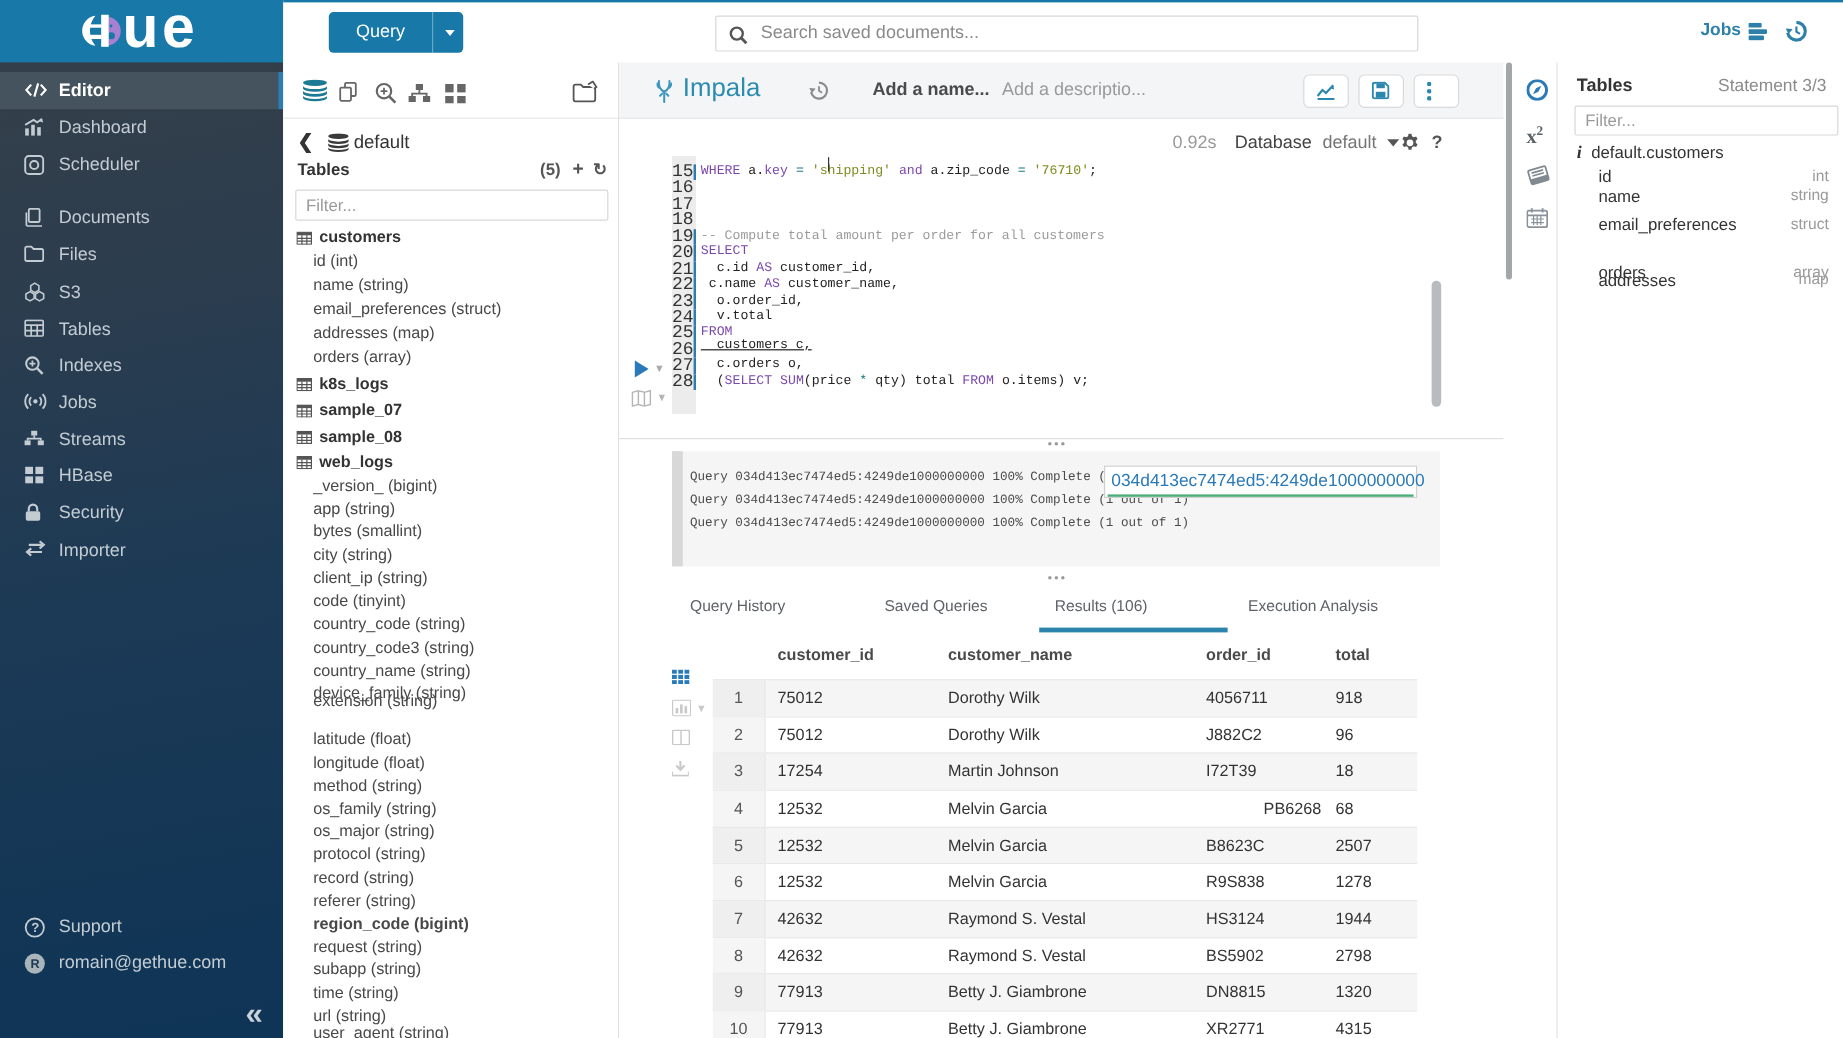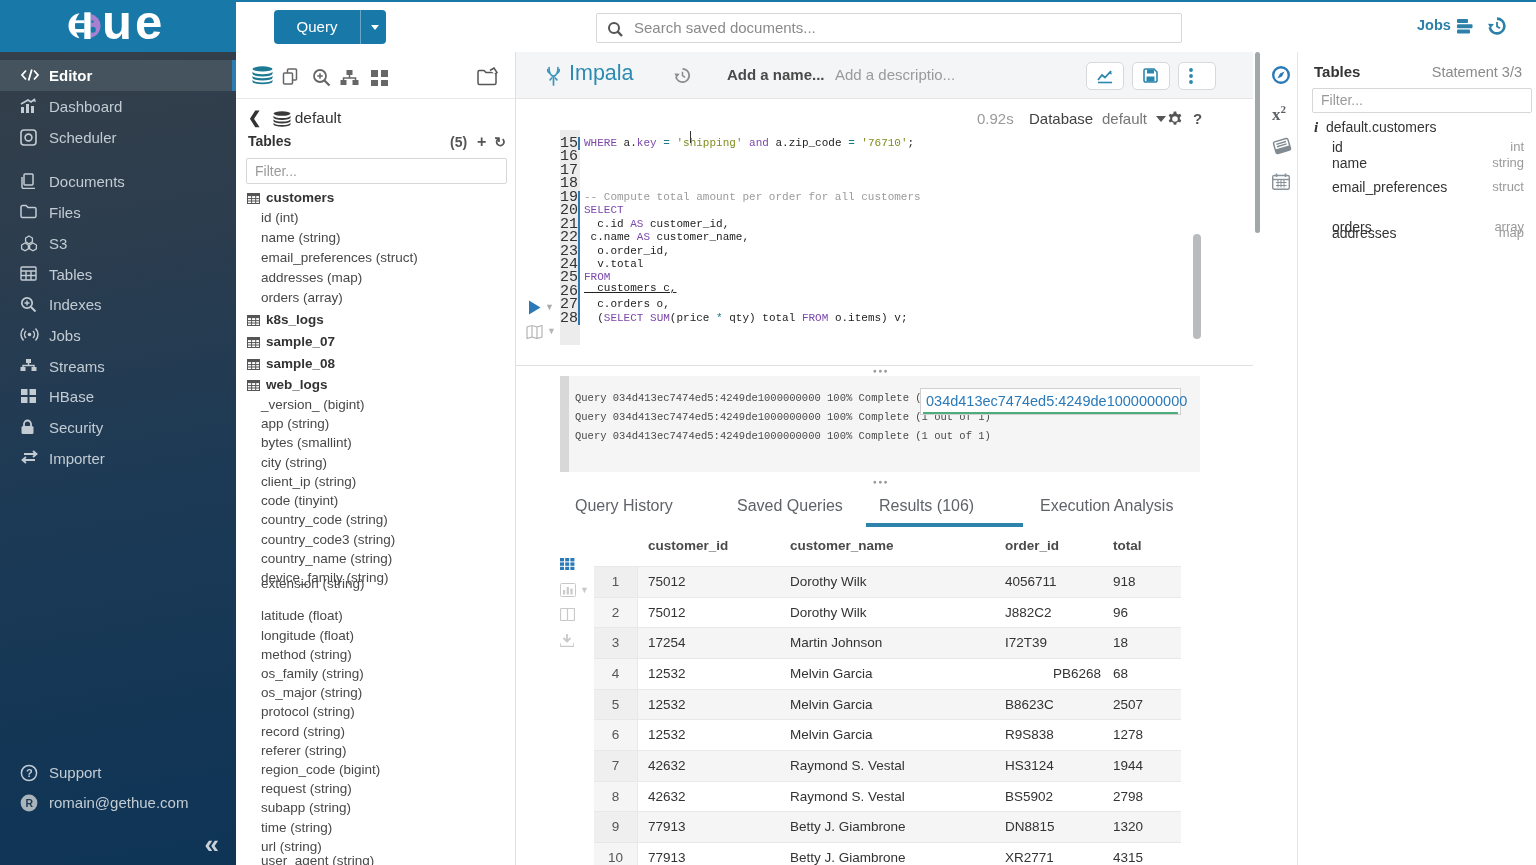--- a/index.html
+++ b/index.html
@@ -54,21 +54,21 @@
 #cursor { position:absolute; width:1.5px; height:12px; background:#333; }
 #edscroll { position:absolute; left:677px; top:182px; width:8px; height:105px; background:#b8bcbe; border-radius:4px; }
 #edrule { position:absolute; left:0; top:313px; width:737px; height:1px; background:#e0e0e0; }
 .dots { position:absolute; color:#9a9a9a; font-size:6.5px; letter-spacing:1.5px; }
 #logbox { position:absolute; left:44px; top:323.5px; width:640px; height:96px; background:#f5f5f5; }
 #logstripe { position:absolute; left:0; top:0; width:9px; height:100%; background:#d8d8d8; }
 .logline { position:absolute; left:15px; font-family:"Liberation Mono", monospace; font-size:10.5px; color:#4a4a4a; white-space:pre; }
 #tooltip { position:absolute; left:360px; top:12px; width:261px; height:27px; background:#fff; border:1px solid #d0d0d0; }
 #tooltip .txt { position:absolute; left:5px; top:4px; font-size:14.5px; color:#2a7ab9; white-space:nowrap; }
 #tooltip .ul { position:absolute; left:2px; right:2px; bottom:0px; height:2px; background:#4caf79; }
-#tabs { position:absolute; left:44px; top:437px; width:660px; height:30px; font-size:16px; color:#5f6368; }
+#tabs { position:absolute; left:44px; top:437px; width:660px; height:30px; font-size:13px; color:#5f6368; }
 .tab { position:absolute; top:8px; }
 #tabul { position:absolute; left:350px; top:471px; width:157px; height:3.5px; background:#2c84ad; }
 #resicons { position:absolute; left:44px; top:500px; width:40px; }
 #restable { position:absolute; left:78px; top:479px; width:587px; font-size:13.5px; color:#333; }
 .rhead { position:absolute; top:0; height:30px; line-height:30px; font-weight:bold; color:#4a4a4a; }
 .rrow { position:absolute; left:0; width:587px; height:30.65px; border-top:1px solid #e8e8e8; }
 .rrow.odd { background:#f5f5f5; }
 .rrow .num { position:absolute; left:0; top:0; width:44px; height:100%; background:#f5f5f5; text-align:center; line-height:30px; color:#555; border-right:1px solid #e8e8e8; }
 .rrow.odd .num { background:#efefef; }
 .cell { position:absolute; top:0; line-height:30px; }
@@ -342,21 +342,21 @@
       <div class="tcol" style="top: 382px;"><span>device_family (string)</span></div>
       <div class="tcol" style="top: 388px;"><span>extension (string)</span></div>
       <div class="tcol" style="top: 420px;"><span>latitude (float)</span></div>
       <div class="tcol" style="top: 440px;"><span>longitude (float)</span></div>
       <div class="tcol" style="top: 459px;"><span>method (string)</span></div>
       <div class="tcol" style="top: 478px;"><span>os_family (string)</span></div>
       <div class="tcol" style="top: 497px;"><span>os_major (string)</span></div>
       <div class="tcol" style="top: 516px;"><span>protocol (string)</span></div>
       <div class="tcol" style="top: 536px;"><span>record (string)</span></div>
       <div class="tcol" style="top: 555px;"><span>referer (string)</span></div>
-      <div class="tcol" style="top: 574px;"><span>region_code (bigint)</span></div>
+      <div class="tcol" style="top: 574px; font-weight: bold;"><span>region_code (bigint)</span></div>
       <div class="tcol" style="top: 593px;"><span>request (string)</span></div>
       <div class="tcol" style="top: 612px;"><span>subapp (string)</span></div>
       <div class="tcol" style="top: 632px;"><span>time (string)</span></div>
       <div class="tcol" style="top: 651px;"><span>url (string)</span></div>
       <div class="tcol" style="top: 665px;"><span>user_agent (string)</span></div>
     </div>
 </div>
 <div id="editorcol" class="abs">
   <div id="edheader">
       <div class="abs" style="left:31px;top:12px">

